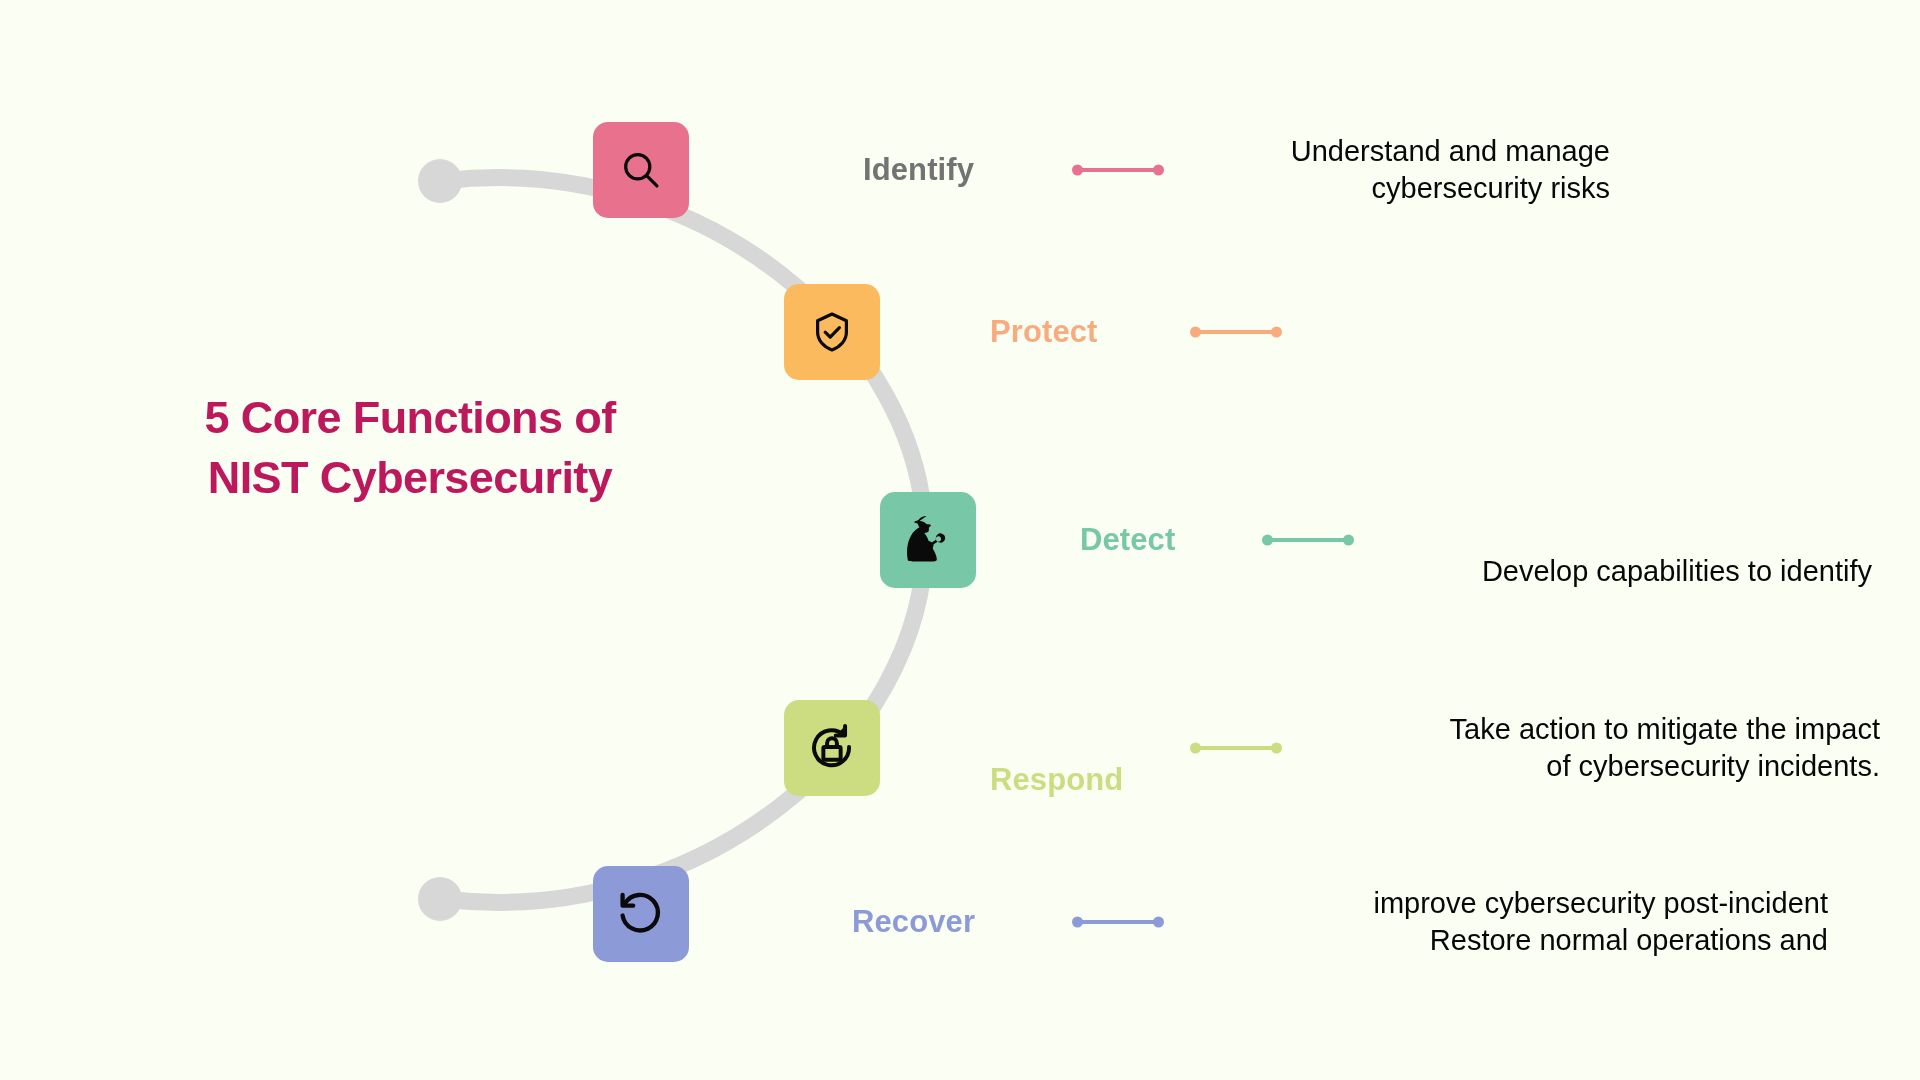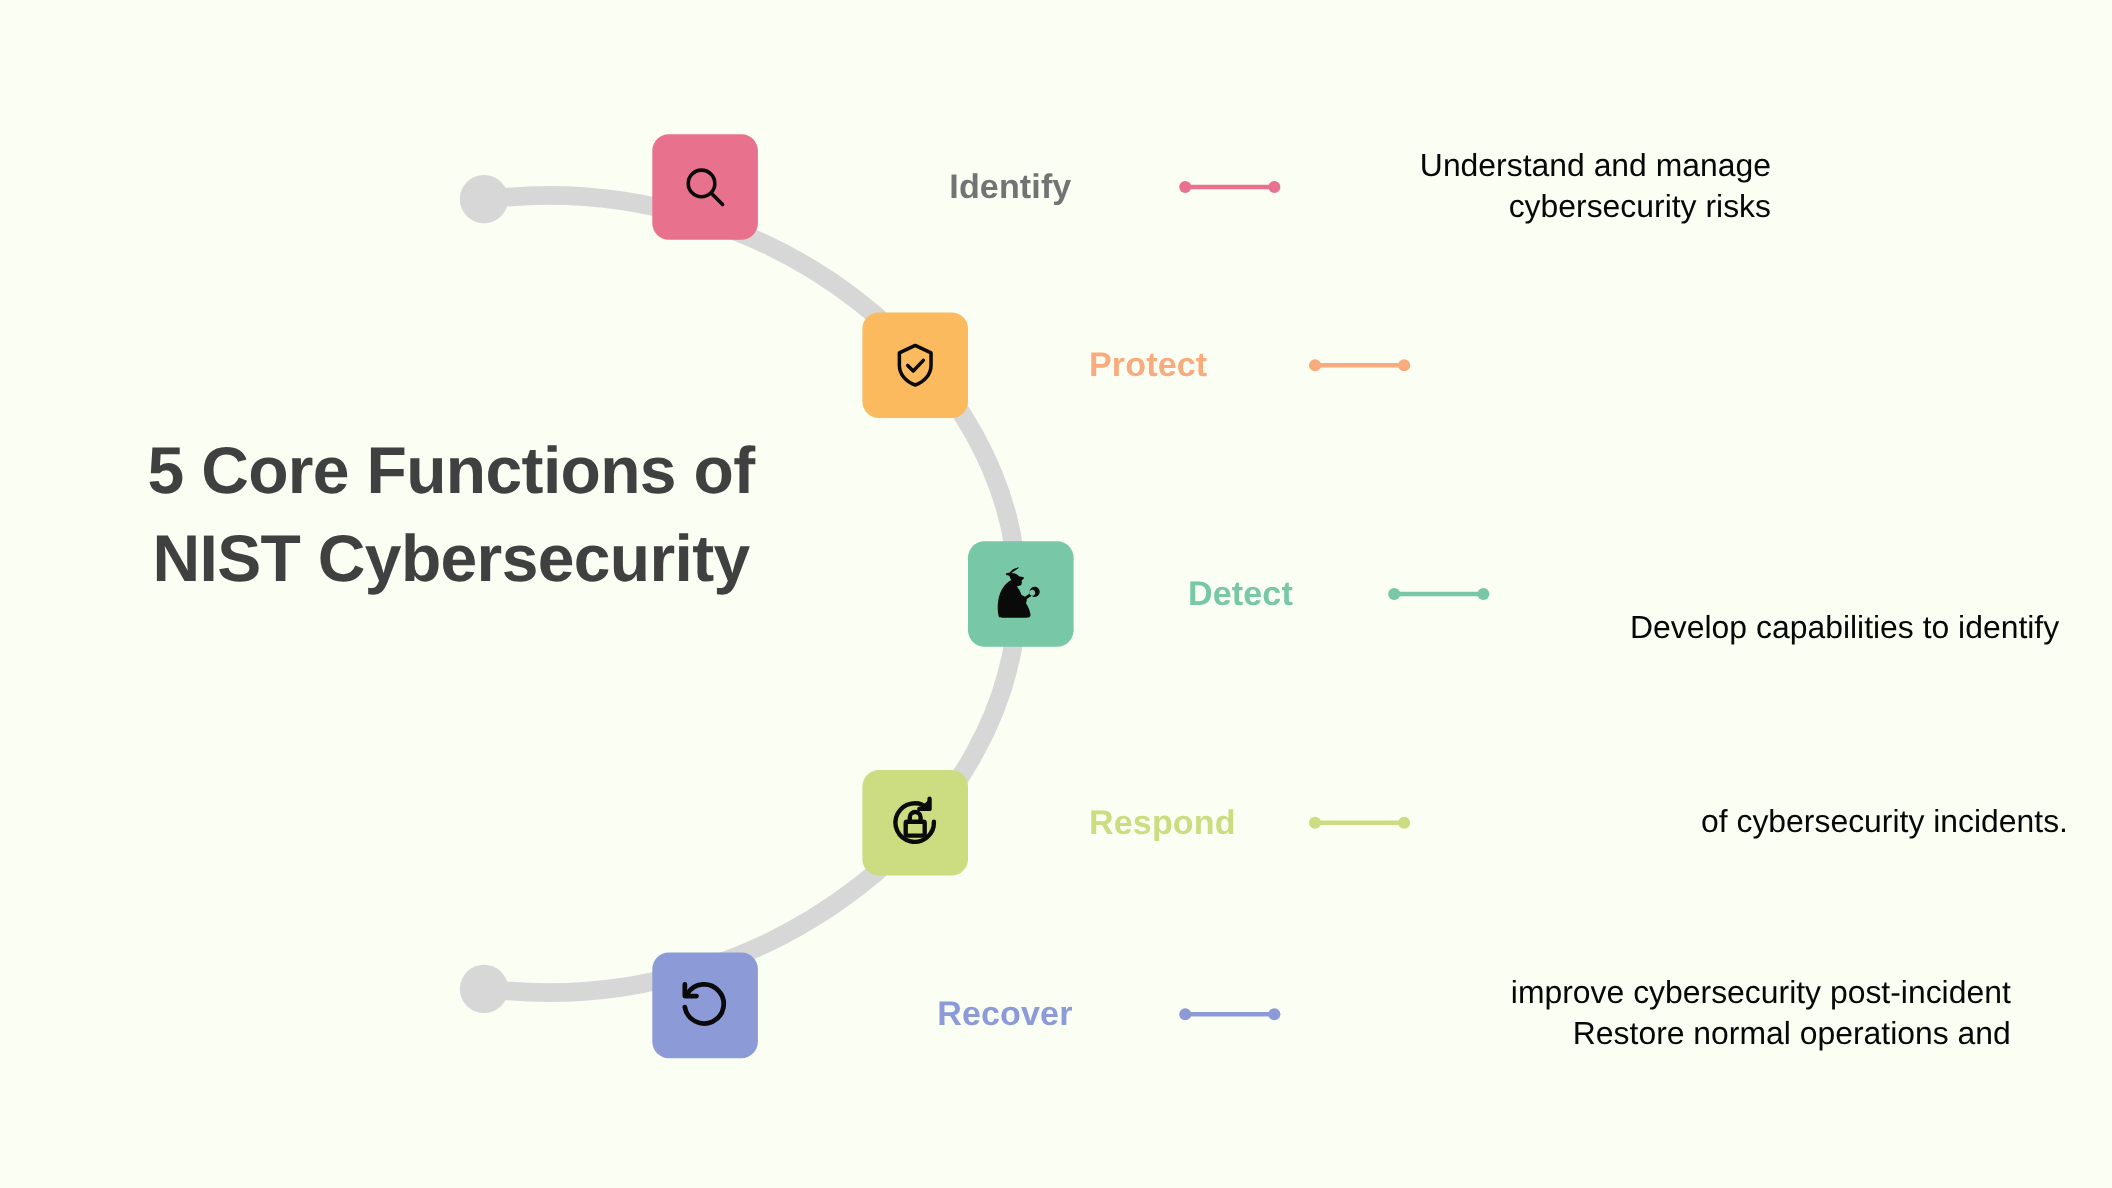--- a/index.html
+++ b/index.html
@@ -35,25 +35,25 @@
   
   #title-block {
     position: absolute;
     left: 60px;
     top: 388px;
     width: 700px;
     text-align: center;
   }
   #title-block .tline {
     display: block;
-    font-size: 60px;
+    font-size: 45px;
     font-weight: 700;
     line-height: 1.33;
     letter-spacing: -0.6px;
-    color: #404040;
+    color: #be185d;
     white-space: nowrap;
   }
 
   
   .tile {
     position: absolute;
     width: 96px;
     height: 96px;
     border-radius: 15px;
     display: flex;
@@ -179,27 +179,28 @@
   <div class="tile" id="tile-respond" style="left: 784px; top: 700px; background: rgb(203, 221, 128);">
     <span>
       <svg width="56" height="56" viewBox="0 0 24 24" fill="none" stroke="#0A0A0A" stroke-width="1.7" stroke-linecap="round" stroke-linejoin="round">
         <path d="M19.3 11.6a7.5 7.5 0 1 1-2.4-5.2"></path>
         <polyline points="17.6,2.6 17.6,6.6 13.6,6.6" fill="#0A0A0A" stroke-width="1.7"></polyline>
         <rect x="8.3" y="11.6" width="7.4" height="5.4" rx="0.5"></rect>
         <path d="M9.9 11.6v-1.7a2.1 2.1 0 0 1 4.2 0v1.7"></path>
       </svg>
     </span>
   </div>
-  <div class="fn-label" id="label-respond" style="left: 990px; top: 748px; color: rgb(203, 221, 128); text-align: center;">Respond</div>
+  <div class="fn-label" id="label-respond" style="left: 990px; top: 780px; color: rgb(203, 221, 128); text-align: center;">Respond</div>
   <div class="connector" id="conn-respond" style="left:1190px; top:748px; width:92px;">
     <span class="bar" style="background: rgb(203, 221, 128);"></span>
     <span class="dot left" style="background: rgb(203, 221, 128);"></span>
     <span class="dot right" style="background: rgb(203, 221, 128);"></span>
   </div>
   <div class="desc" id="desc-respond" style="right:40px; top:748px;">
+    <span class="dline">Take action to mitigate the impact</span>
     <span class="dline">of cybersecurity incidents.</span>
   </div>
 
   <div class="tile" id="tile-recover" style="left: 593px; top: 866px; background: rgb(140, 155, 216);">
     <span>
       <svg width="52" height="52" viewBox="0 0 24 24" fill="none" stroke="#0A0A0A" stroke-width="2" stroke-linecap="round" stroke-linejoin="round">
         <path d="M4.6 7.1a8.2 8.2 0 1 1-1.1 5.6"></path>
         <polyline points="3.5,3.2 3.5,8.1 8.4,8.1"></polyline>
       </svg>
     </span>

